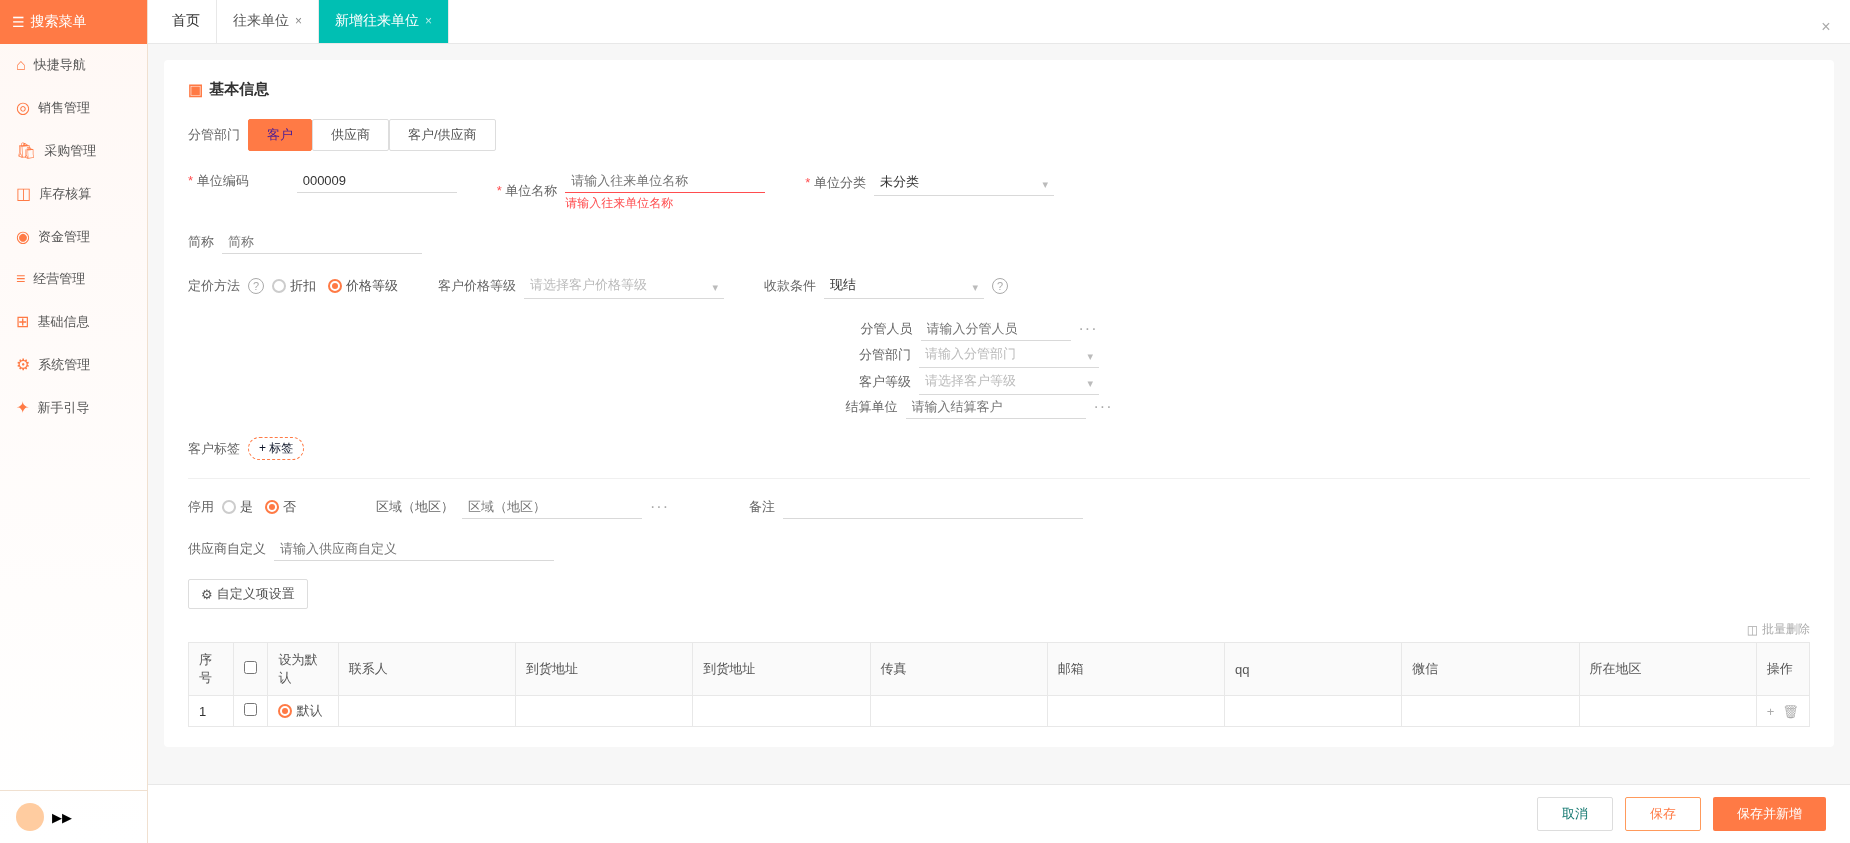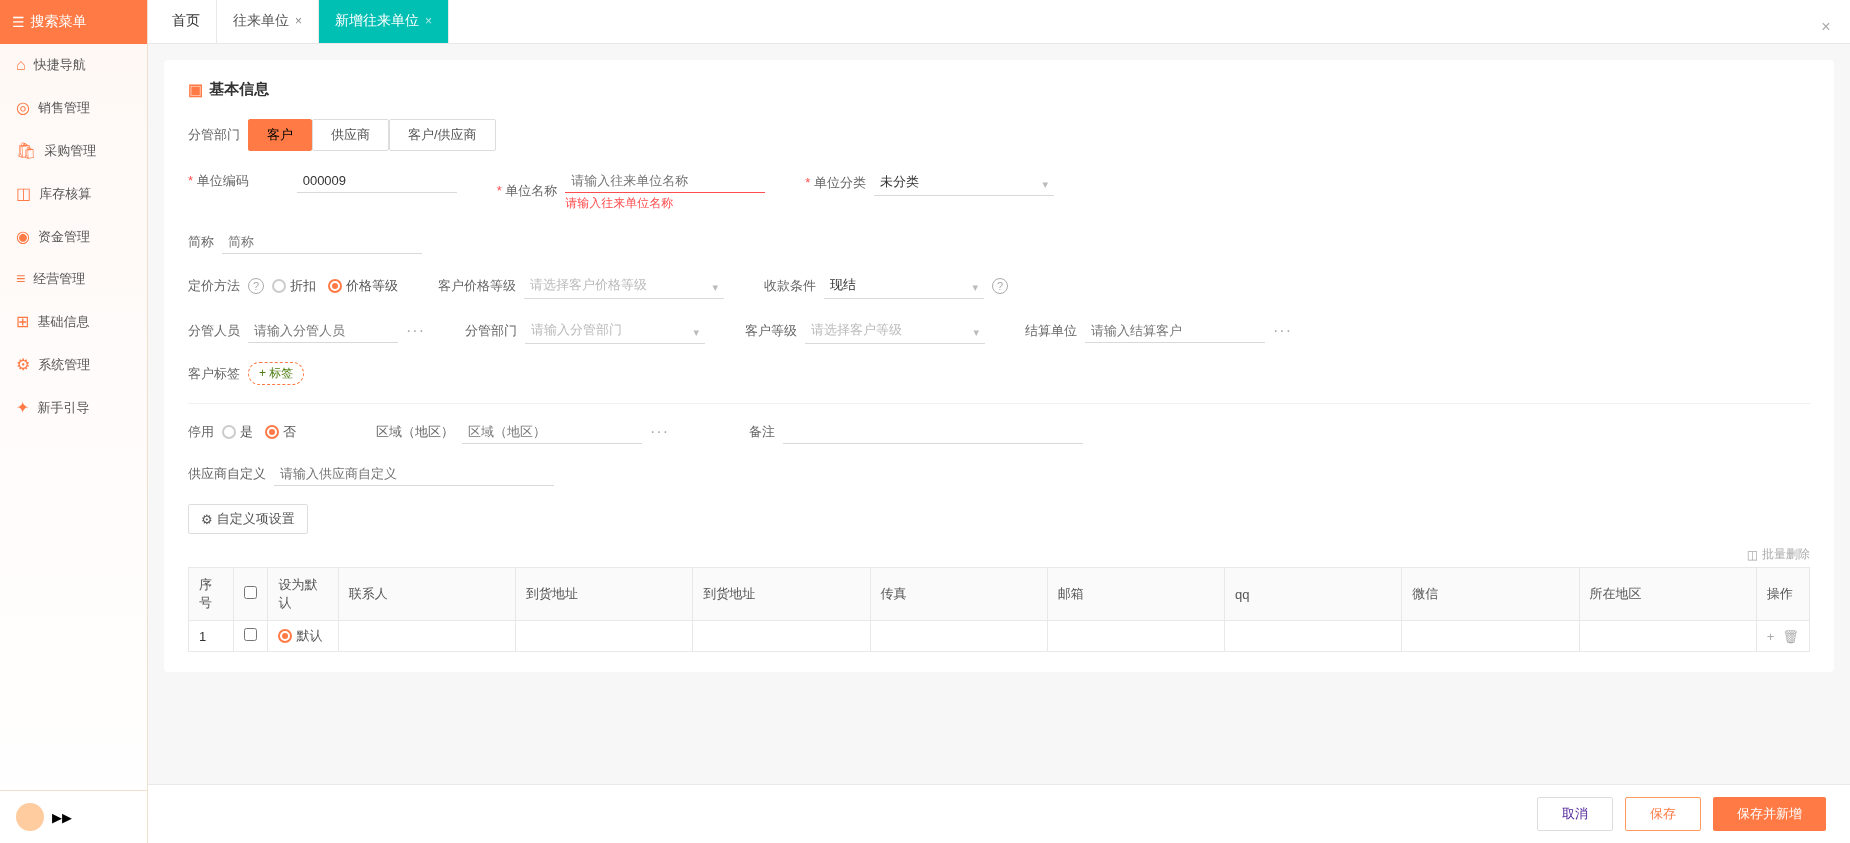--- a/index.html
+++ b/index.html
@@ -178,21 +178,21 @@
       padding: 6px 18px;
       border: 1px solid #ddd;
       background: white;
       cursor: pointer;
       border-radius: 2px;
       color: #555;
       font-size: 13px;
     }
     .type-btn.active {
       background: #ff7a45;
-      color: #000000;
+      color: #4c1d95;
       border-color: #ff7a45;
     }
 
     
     .radio-group { display: flex; align-items: center; gap: 12px; }
     .radio-item { display: flex; align-items: center; gap: 4px; cursor: pointer; color: #555; }
     .radio-circle {
       width: 14px; height: 14px;
       border-radius: 50%;
       border: 2px solid #ccc;
@@ -202,21 +202,21 @@
     .radio-circle.checked::after {
       content: '';
       width: 6px; height: 6px;
       border-radius: 50%;
       background: #ff7a45;
     }
 
     
     .tag-add-btn {
       border: 1px dashed #ff7a45;
-      color: #4d7c0f;
+      color: #0f172a;
       padding: 2px 10px;
       border-radius: 12px;
       cursor: pointer;
       font-size: 12px;
       background: transparent;
     }
 
     
     .form-divider { border: none; border-top: 1px solid #f0f0f0; margin: 4px 0 16px; }
 
@@ -267,21 +267,21 @@
       display: flex;
       justify-content: flex-end;
       gap: 12px;
       flex-shrink: 0;
     }
     .btn-cancel {
       padding: 7px 24px;
       border: 1px solid #ddd;
       background: white;
       cursor: pointer;
-      color: #4c1d95;
+      color: #0f766e;
       border-radius: 2px;
       font-size: 13px;
     }
     .btn-save {
       padding: 7px 24px;
       border: 1px solid #ff9a5c;
       background: white;
       cursor: pointer;
       color: #ff7a45;
       border-radius: 2px;
@@ -446,21 +446,21 @@
         <div class="form-field">
           <span class="field-label">收款条件</span>
           <div class="field-select" style="width:160px;">
             <span class="select-text has-value">现结</span>
             <span class="chevron">▾</span>
           </div>
           <span class="help-icon">?</span>
         </div>
       </div>
 
-      <div class="form-row" style="align-items:center;">
+      <div class="form-row" style="align-items:center;flex-direction:column;">
         <div class="form-field">
           <span class="field-label">分管人员</span>
           <input type="text" class="field-input" style="width: 150px;" placeholder="请输入分管人员">
           <span class="more-btn">···</span>
         </div>
         <div class="form-field">
           <span class="field-label">分管部门</span>
           <div class="field-select" style="width:180px;">
             <span class="select-text">请输入分管部门</span>
             <span class="chevron">▾</span>

